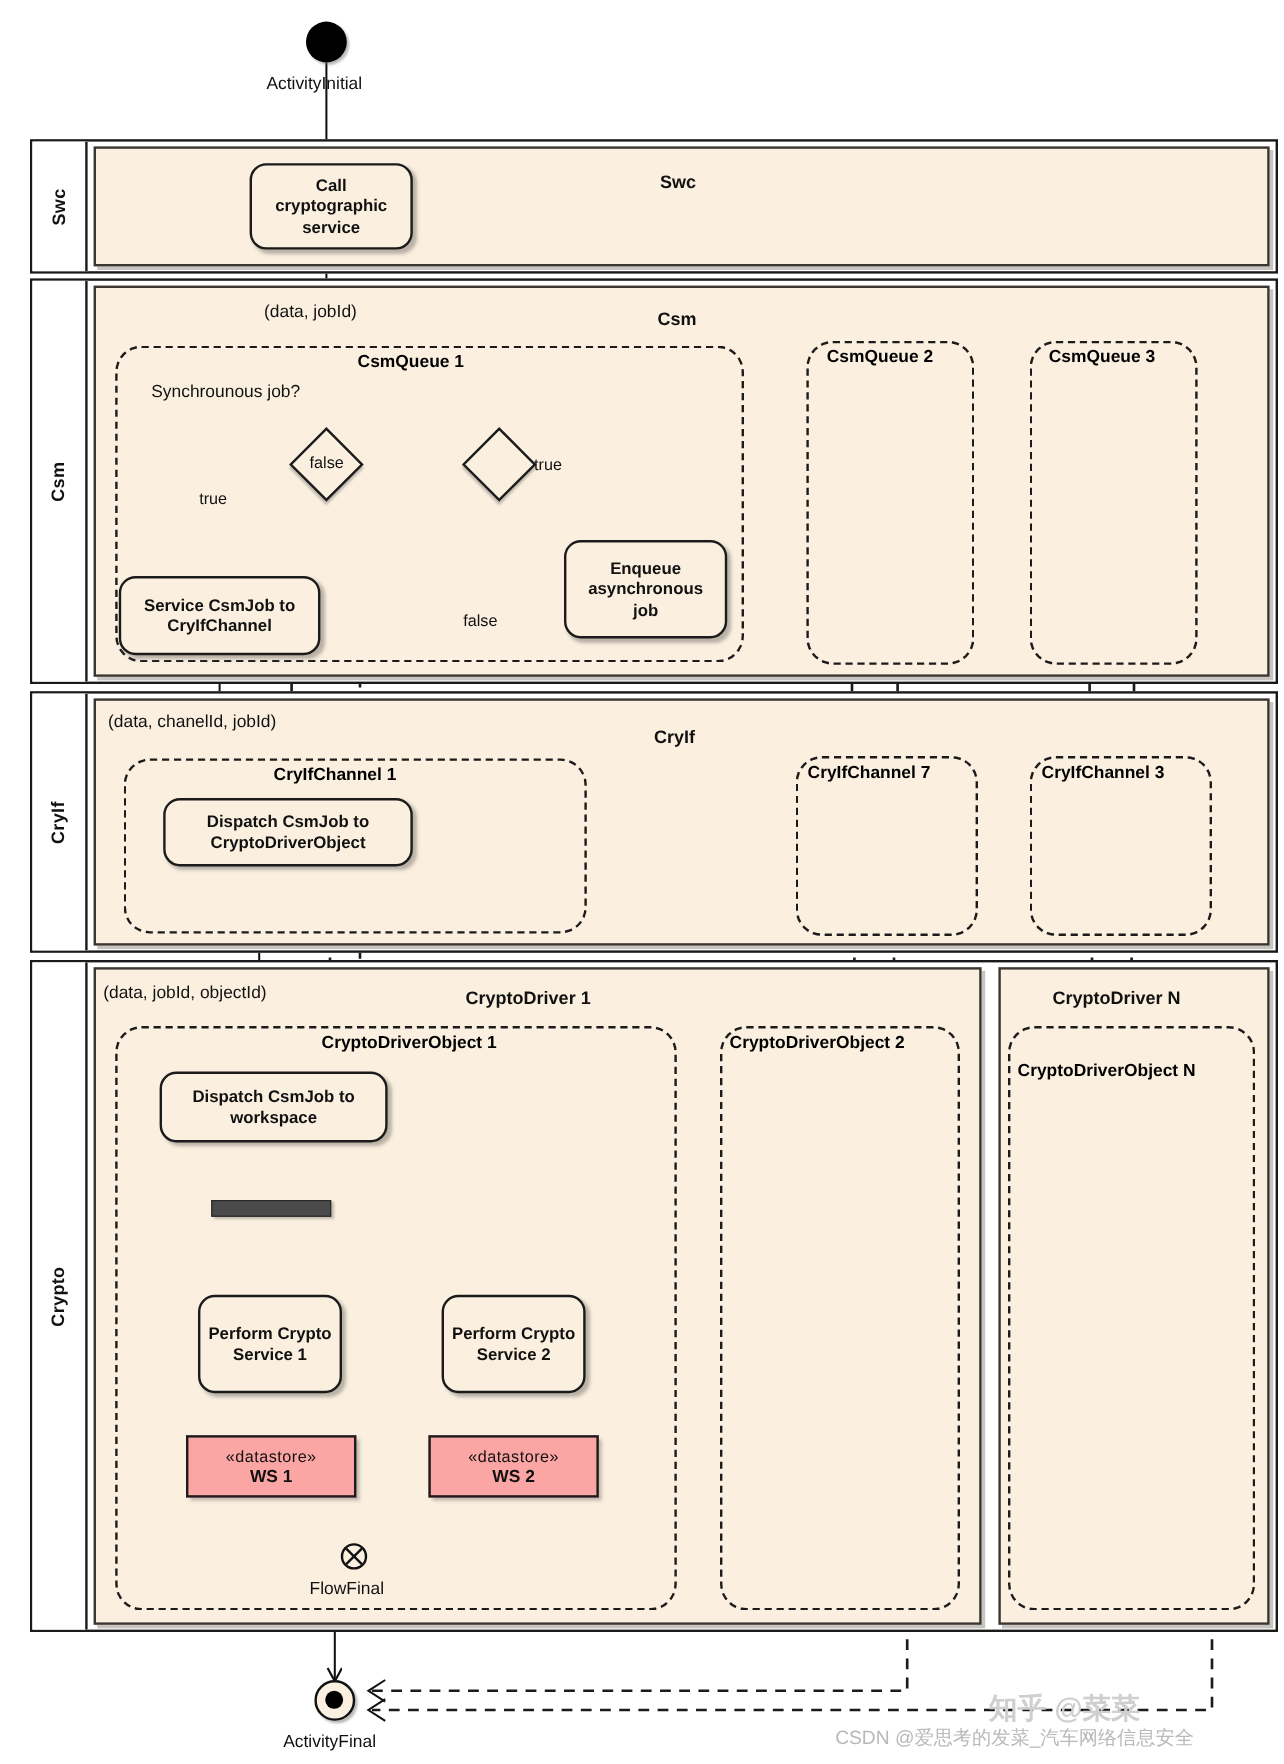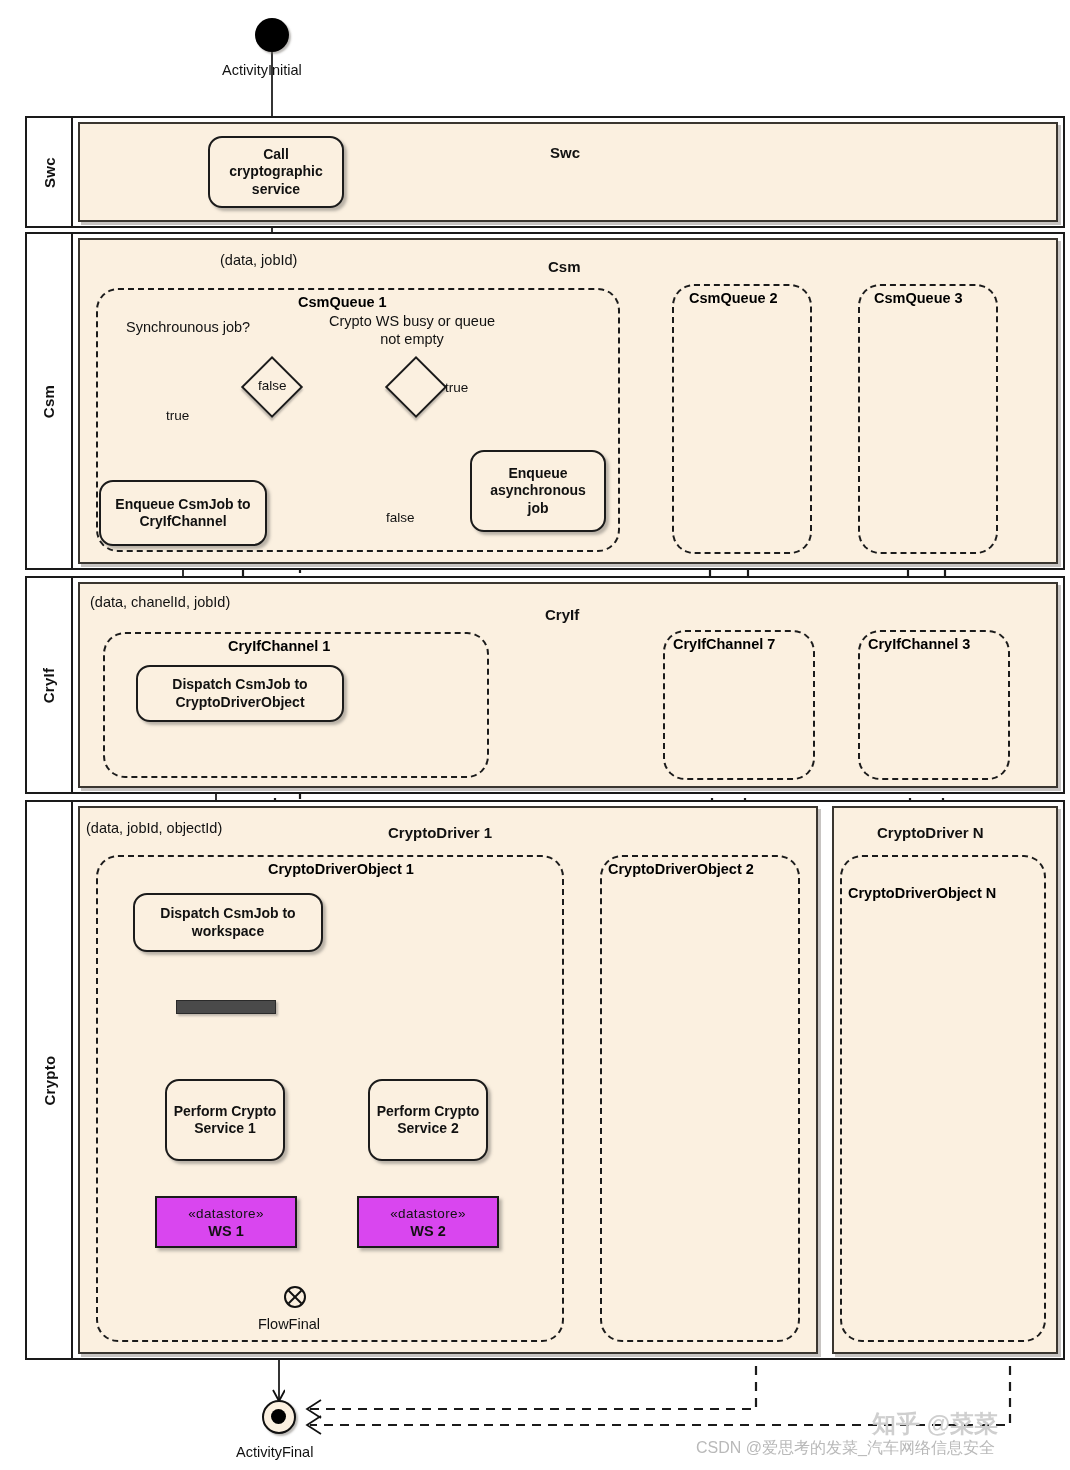--- a/index.html
+++ b/index.html
@@ -44,21 +44,21 @@
   
   .action{
     position:absolute;background:#FBF0E0;border:2px solid #1b1b1b;border-radius:14px;
     box-sizing:border-box;display:flex;align-items:center;justify-content:center;
     text-align:center;font-weight:bold;font-size:14px;color:#111;line-height:1.22;
     box-shadow:3px 3px 3px rgba(120,115,110,.5);padding:2px 6px;
   }
 
   
   .datastore{
-    position:absolute;background:#d946ef;border:2px solid #1b1b1b;
+    position:absolute;background:#fca5a5;border:2px solid #1b1b1b;
     box-sizing:border-box;display:flex;flex-direction:column;
     align-items:center;justify-content:center;text-align:center;color:#111;
     box-shadow:3px 3px 3px rgba(120,115,110,.5);
   }
   .ds-stereo{font-size:13.5px;font-weight:normal;letter-spacing:.4px;}
   .ds-name{font-size:14.5px;font-weight:bold;margin-top:2px;}
 
   
   .diamond{
     position:absolute;background:#FBF0E0;border:2px solid #1b1b1b;
@@ -188,31 +188,30 @@
   </div>
   <div class="part" style="left:78px;top:238px;width:980px;height:326px;"></div>
   <div class="part-title" style="left:548px;top:258px;">Csm</div>
 
   <div class="txt" style="left:220px;top:252px;">(data, jobId)</div>
 
   <div class="region" style="left:96px;top:288px;width:524px;height:264px;"></div>
   <div class="region-title" style="left:298px;top:294px;">CsmQueue 1</div>
 
   <div class="txt ml" style="left:126px;top:318px;width:130px;text-align:left;">Synchrounous job?</div>
-  <div class="txt ml" style="left:323px;top:312px;width:178px;">Crypto WS busy or queue not empty</div>
 
   <div class="diamond" style="left:250px;top:365px;width:44px;height:44px;"></div>
   <div class="diamond" style="left:394px;top:365px;width:44px;height:44px;"></div>
 
   <div class="txt" style="left:258px;top:378px;font-size:13.5px;">false</div>
   <div class="txt" style="left:166px;top:408px;font-size:13.5px;">true</div>
   <div class="txt" style="left:445px;top:380px;font-size:13.5px;">true</div>
   <div class="txt" style="left:386px;top:510px;font-size:13.5px;">false</div>
 
-  <div class="action" style="left:99px;top:480px;width:168px;height:66px;">Enqueue CsmJob to CryIfChannel</div>
+  <div class="action" style="left:99px;top:480px;width:168px;height:66px;">Service CsmJob to CryIfChannel</div>
   <div class="action" style="left:470px;top:450px;width:136px;height:82px;">Enqueue asynchronous job</div>
 
   <div class="region" style="left:672px;top:284px;width:140px;height:270px;"></div>
   <div class="region-title" style="left:689px;top:290px;">CsmQueue 2</div>
   <div class="region" style="left:858px;top:284px;width:140px;height:270px;"></div>
   <div class="region-title" style="left:874px;top:290px;">CsmQueue 3</div>
 
   <div class="lane" style="left:25px;top:576px;width:1040px;height:218px;">
     <div class="lane-label">
       <span>CryIf</span>
@@ -276,16 +275,16 @@
   <div class="part" style="left:832px;top:806px;width:226px;height:548px;"></div>
   <div class="part-title" style="left:877px;top:824px;">CryptoDriver N</div>
   <div class="region" style="left:840px;top:855px;width:206px;height:487px;"></div>
   <div class="region-title" style="left:848px;top:885px;">CryptoDriverObject N</div>
 
   <div class="final-outer" style="left:262px;top:1400px;">
     <div class="final-inner" style="left:7px;top:7px;"></div>
   </div>
   <div class="txt" style="left:236px;top:1444px;">ActivityFinal</div>
 
-  <div class="wm wm-zhihu" style="left:872px;top:1408px;">知乎 @菜菜</div>
+  <div class="wm wm-zhihu" style="left:824px;top:1408px;">知乎 @菜菜</div>
   <div class="wm wm-csdn" style="left:696px;top:1438px;">CSDN @爱思考的发菜_汽车网络信息安全</div>
 
 </div>
 
 </body></html>

